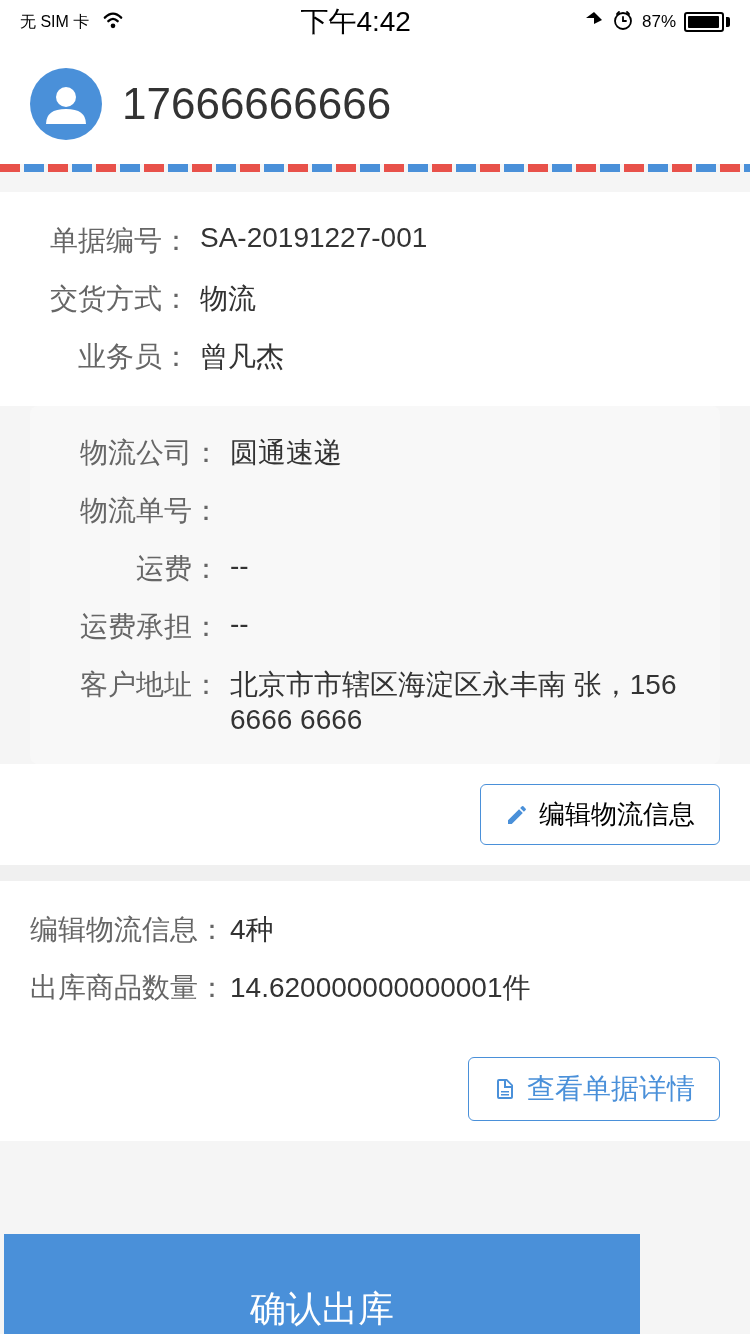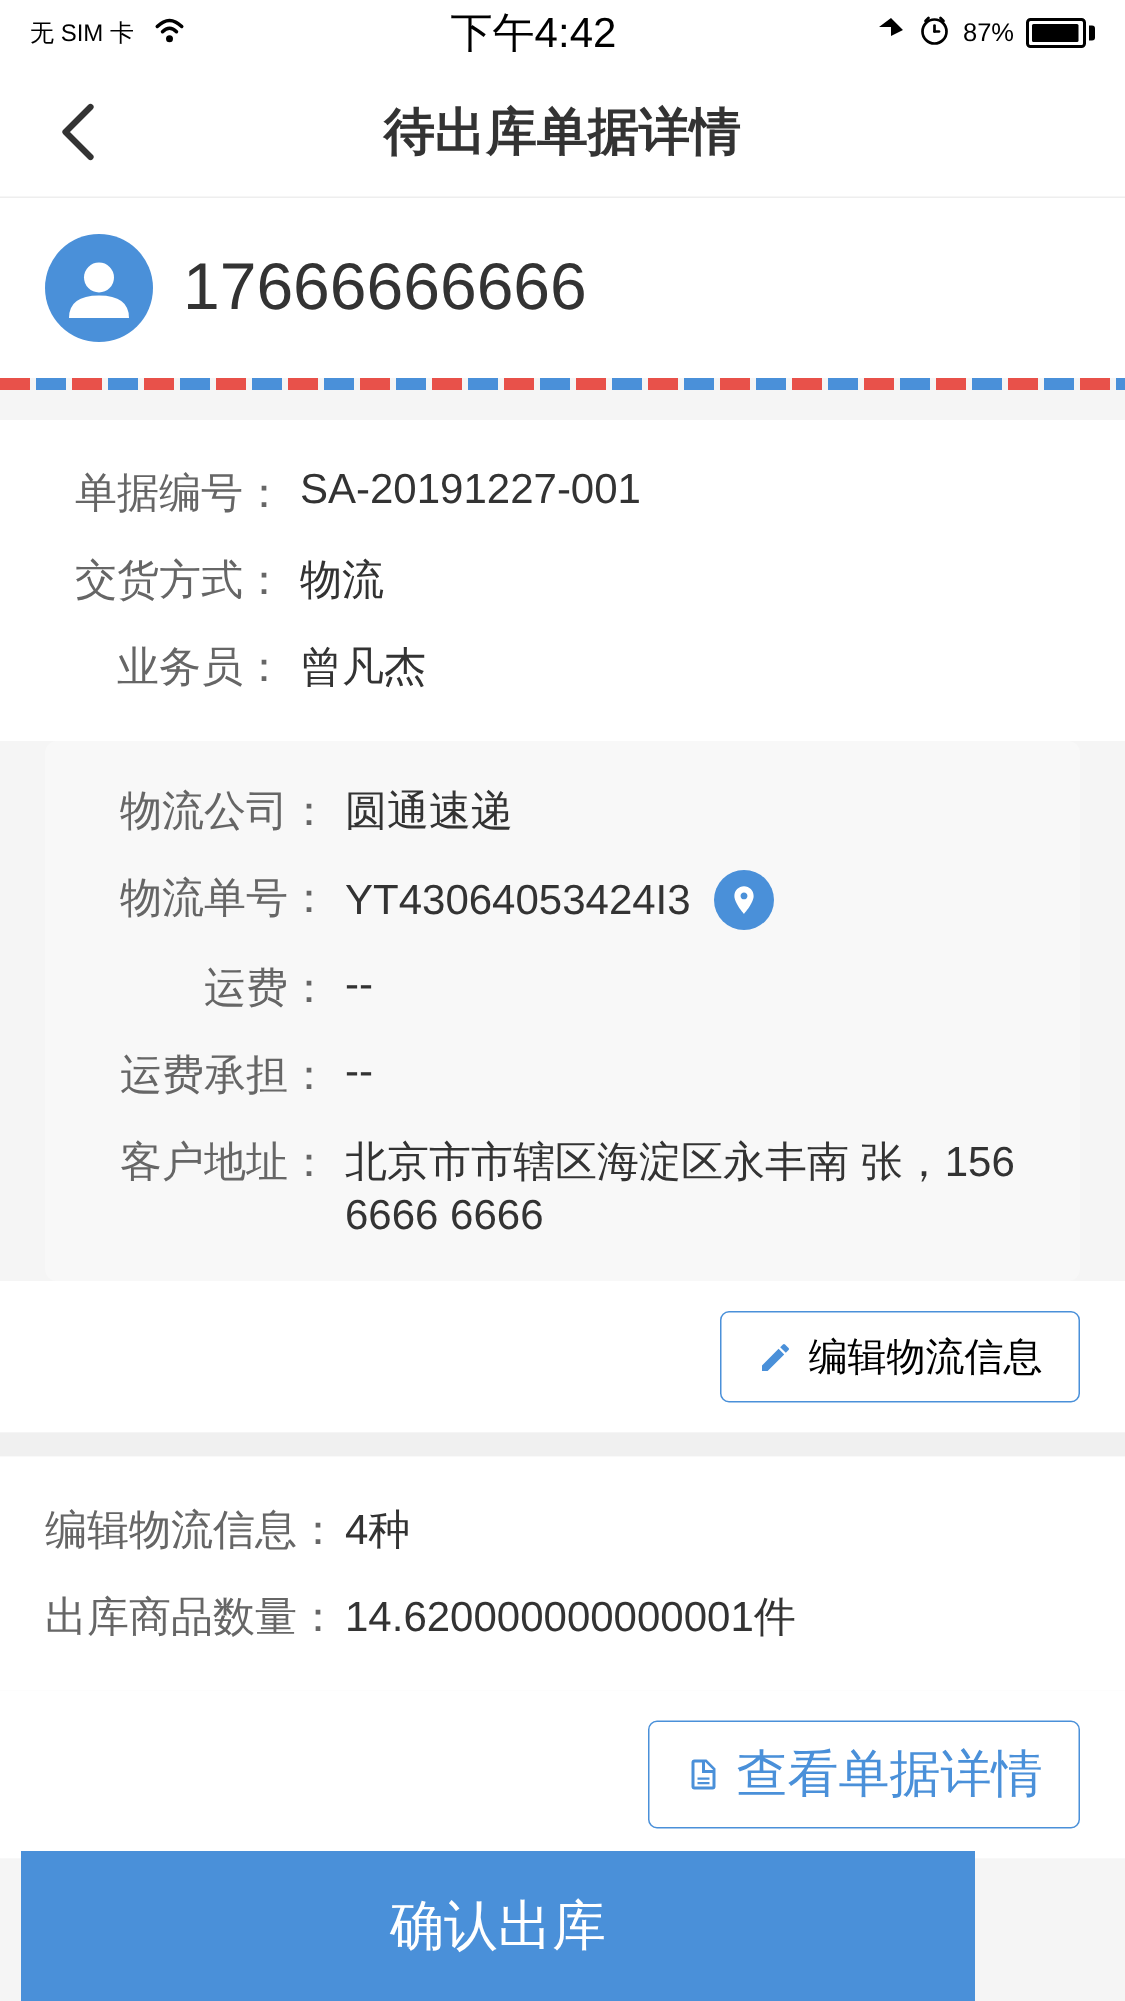--- a/index.html
+++ b/index.html
@@ -253,40 +253,40 @@
       background: #fff;
     }
     .view-btn {
       display: flex;
       align-items: center;
       gap: 10px;
       border: 1px solid #4a90d9;
       border-radius: 6px;
       padding: 12px 24px;
       color: #4a90d9;
-      font-size: 34px;
+      font-size: 28px;
       background: #fff;
       cursor: pointer;
     }
     .view-btn svg {
       width: 24px;
       height: 24px;
       fill: #4a90d9;
     }
 
     
     .confirm-btn-wrapper {
       position: fixed;
       bottom: 0;
-      left: 14px;
+      left: 4px;
       width: 636px;
       background: #4a90d9;
       height: 100px;
       display: flex;
-      align-items: center;
+      align-items: flex-end;
       justify-content: center;
       cursor: pointer;
     }
     .confirm-btn-text {
       color: #fff;
       font-size: 36px;
       font-weight: 500;
     }
 
     .page-content {
@@ -332,28 +332,20 @@
       <span>87%</span>
       <span class="battery-icon">
         <span class="battery-body">
             <span class="battery-fill"></span>
           </span>
         <span class="battery-tip"></span>
       </span>
     </div>
   </div>
 
-  <div class="nav-bar">
-    <div class="nav-back">
-      <svg viewBox="0 0 14 24" fill="none">
-        <path d="M12 2 L2 12 L12 22" stroke="#333" stroke-width="2.5" stroke-linecap="round" stroke-linejoin="round"></path>
-      </svg>
-    </div>
-    <div class="nav-title">待出库单据详情</div>
-  </div>
 
   <div class="customer-header">
     <div class="customer-avatar">
       <svg viewBox="0 0 50 50">
         <circle cx="25" cy="18" r="10" fill="#fff"></circle>
         <path d="M5 45 Q5 30 25 30 Q45 30 45 45" fill="#fff"></path>
       </svg>
     </div>
     <div class="customer-phone">17666666666</div>
   </div>
@@ -375,28 +367,20 @@
     </div>
   </div>
 
   <div class="logistics-card" style="margin: 0 30px 0 30px; background:#f8f8f8; border-radius:8px; padding:28px 30px;">
     <div class="info-row">
       <span class="info-label">物流公司：</span>
       <span class="info-value">圆通速递</span>
     </div>
     <div class="info-row">
       <span class="info-label">物流单号：</span>
-      <span class="info-value with-icon">
-        <span>YT43064053424I3</span>
-        <span class="location-icon">
-          <svg viewBox="0 0 24 24">
-            <path d="M12 2C8.13 2 5 5.13 5 9c0 5.25 7 13 7 13s7-7.75 7-13c0-3.87-3.13-7-7-7zm0 9.5c-1.38 0-2.5-1.12-2.5-2.5s1.12-2.5 2.5-2.5 2.5 1.12 2.5 2.5-1.12 2.5-2.5 2.5z"></path>
-          </svg>
-        </span>
-      </span>
     </div>
     <div class="info-row">
       <span class="info-label">运费：</span>
       <span class="info-value">--</span>
     </div>
     <div class="info-row">
       <span class="info-label">运费承担：</span>
       <span class="info-value">--</span>
     </div>
     <div class="info-row">

